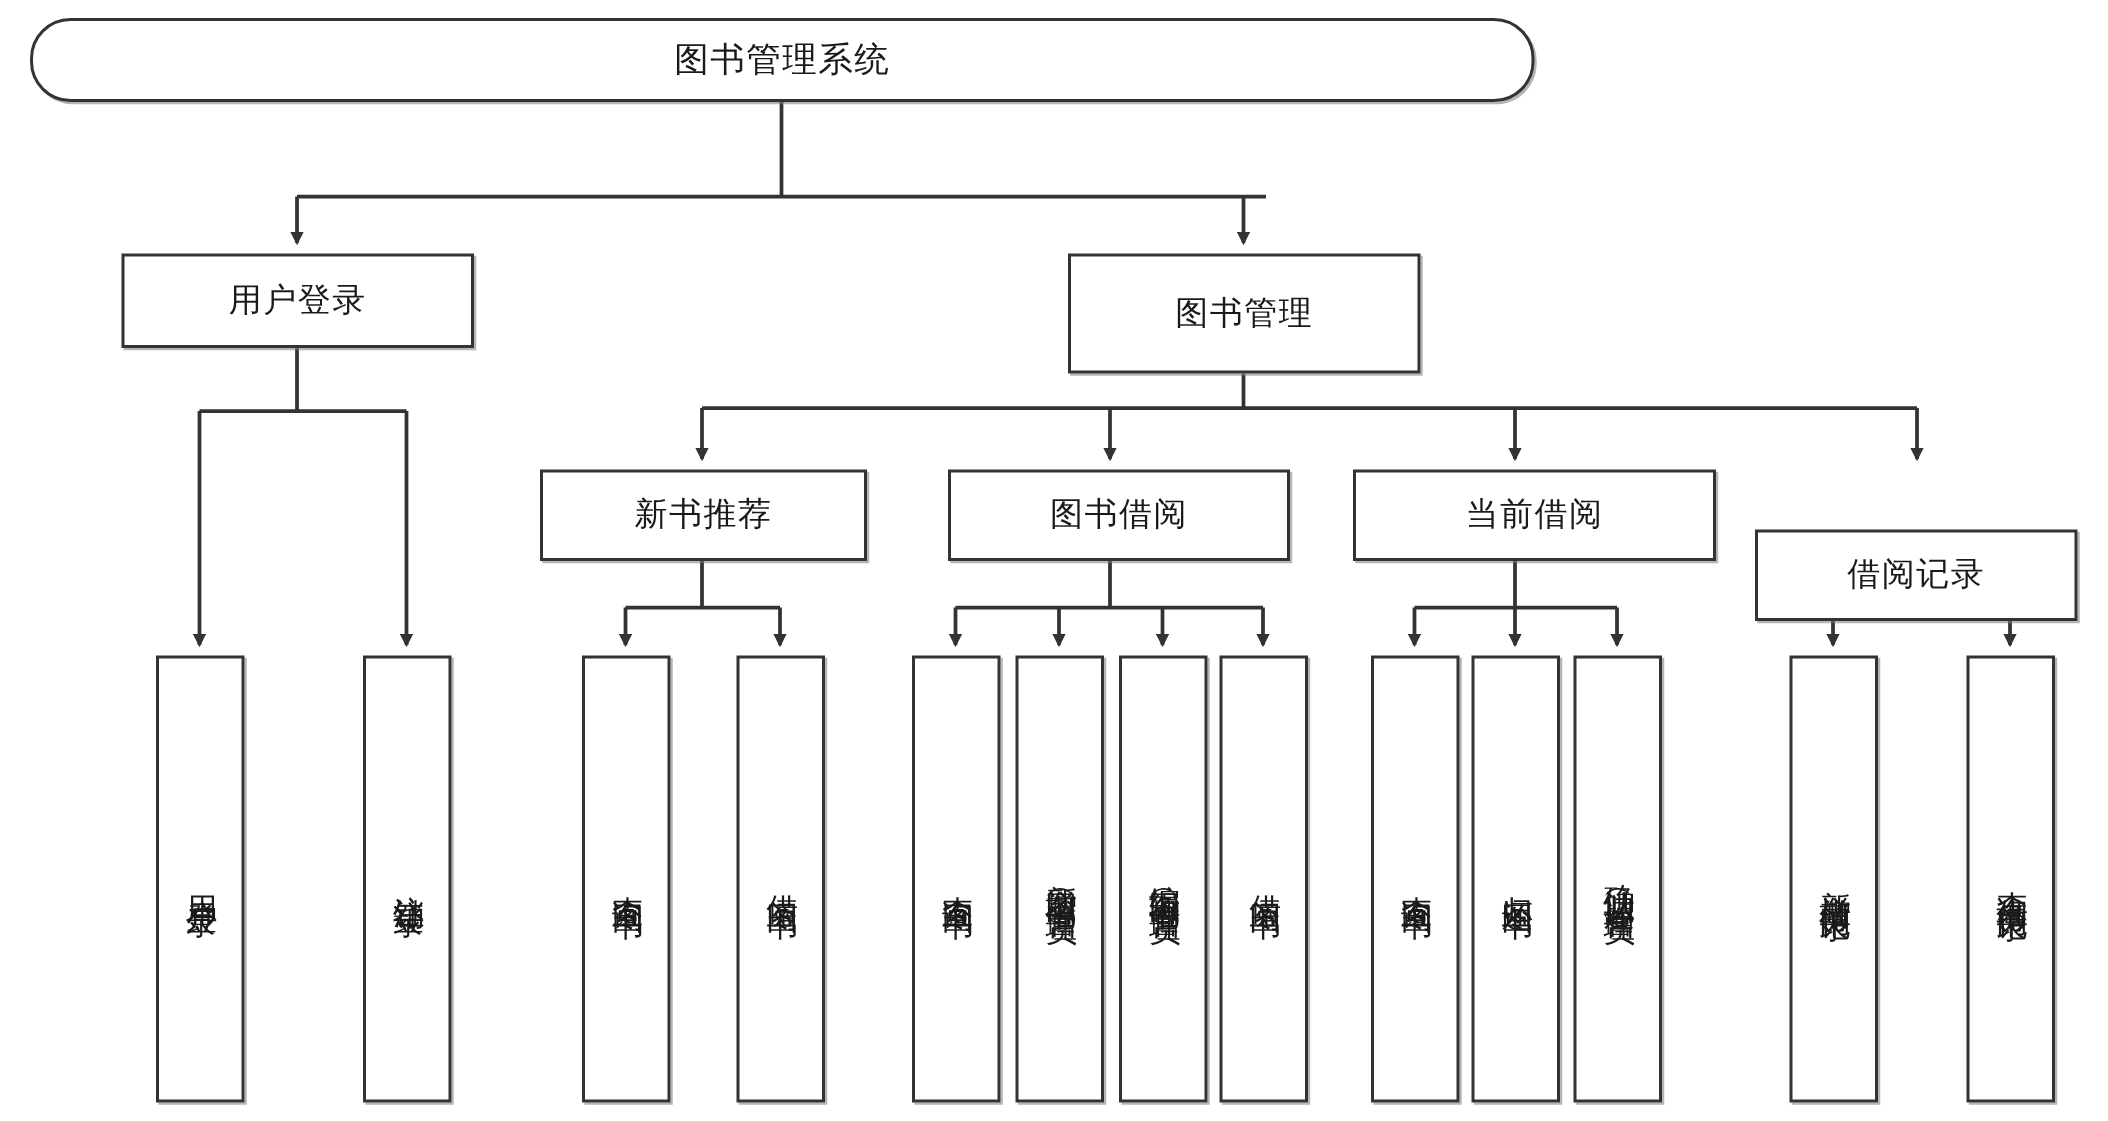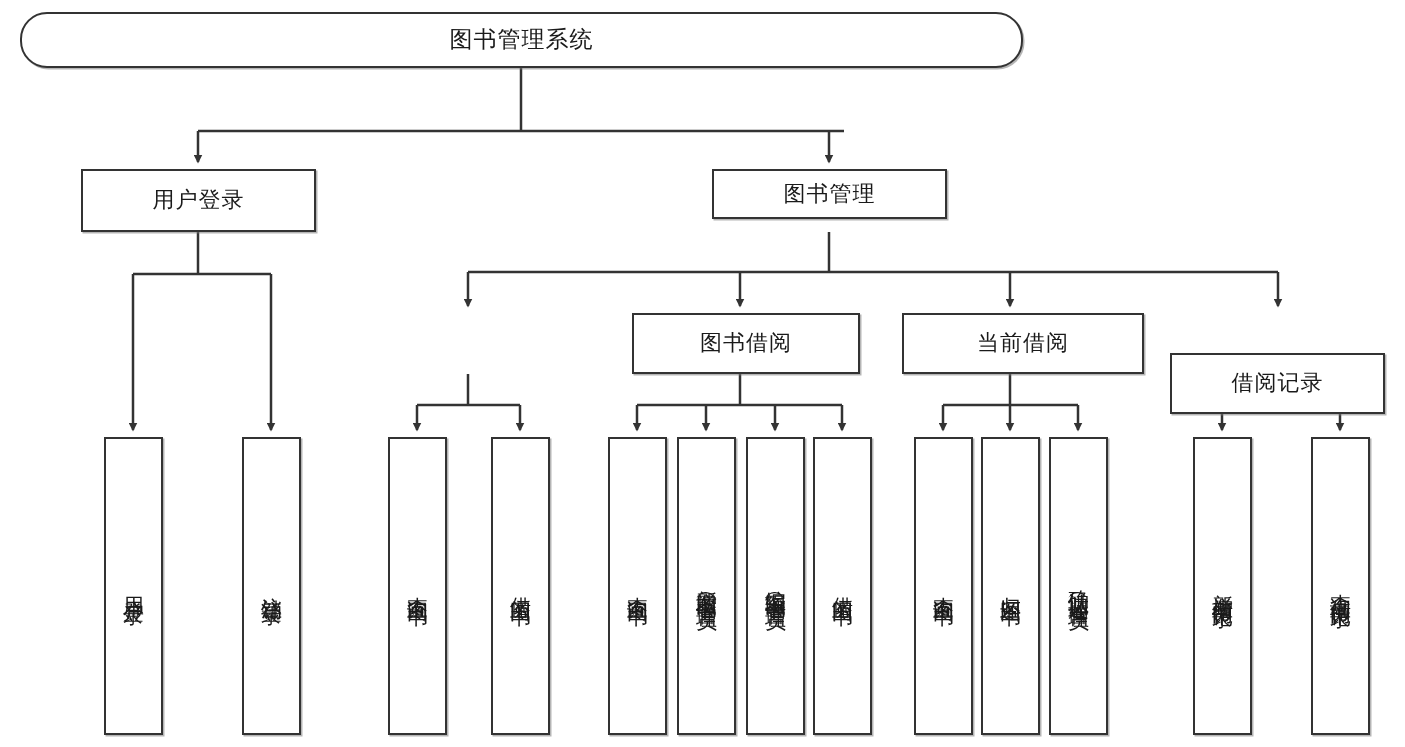--- a/index.html
+++ b/index.html
@@ -117,22 +117,23 @@
       <path d="M1278,374 L1278,405"></path>
       <path d="M1222,405 L1340,405"></path>
       <path d="M1222,405 L1222,430" marker-end="url(#arrowhead)"></path>
       <path d="M1340,405 L1340,430" marker-end="url(#arrowhead)"></path>
     </g>
   </svg>
 
   <div class="node horizontal root" style="left:20px; top:12px; width:1003px; height:56px;">图书管理系统</div>
 
   <div class="node horizontal" style="left:81px; top:169px; width:235px; height:63px;">用户登录</div>
-  <div class="node horizontal" style="left:712px; top:169px; width:235px; height:50px;">图书管理</div>
+  <div class="node horizontal" style="left:712px; top:169px; width:235px; height:80px;">图书管理</div>
 
+  <div class="node horizontal" style="left:360px; top:313px; width:218px; height:61px;">新书推荐</div>
   <div class="node horizontal" style="left:632px; top:313px; width:228px; height:61px;">图书借阅</div>
   <div class="node horizontal" style="left:902px; top:313px; width:242px; height:61px;">当前借阅</div>
   <div class="node horizontal" style="left:1170px; top:313px; width:215px; height:61px;margin-top:40px;">借阅记录</div>
 
   <div class="node vertical" style="left:104px; top:437px; width:59px; height:298px;">用户登录</div>
   <div class="node vertical" style="left:242px; top:437px; width:59px; height:298px;">注销登录</div>
 
   <div class="node vertical" style="left:388px; top:437px; width:59px; height:298px;">查询图书</div>
   <div class="node vertical" style="left:491px; top:437px; width:59px; height:298px;">借阅图书</div>
 

